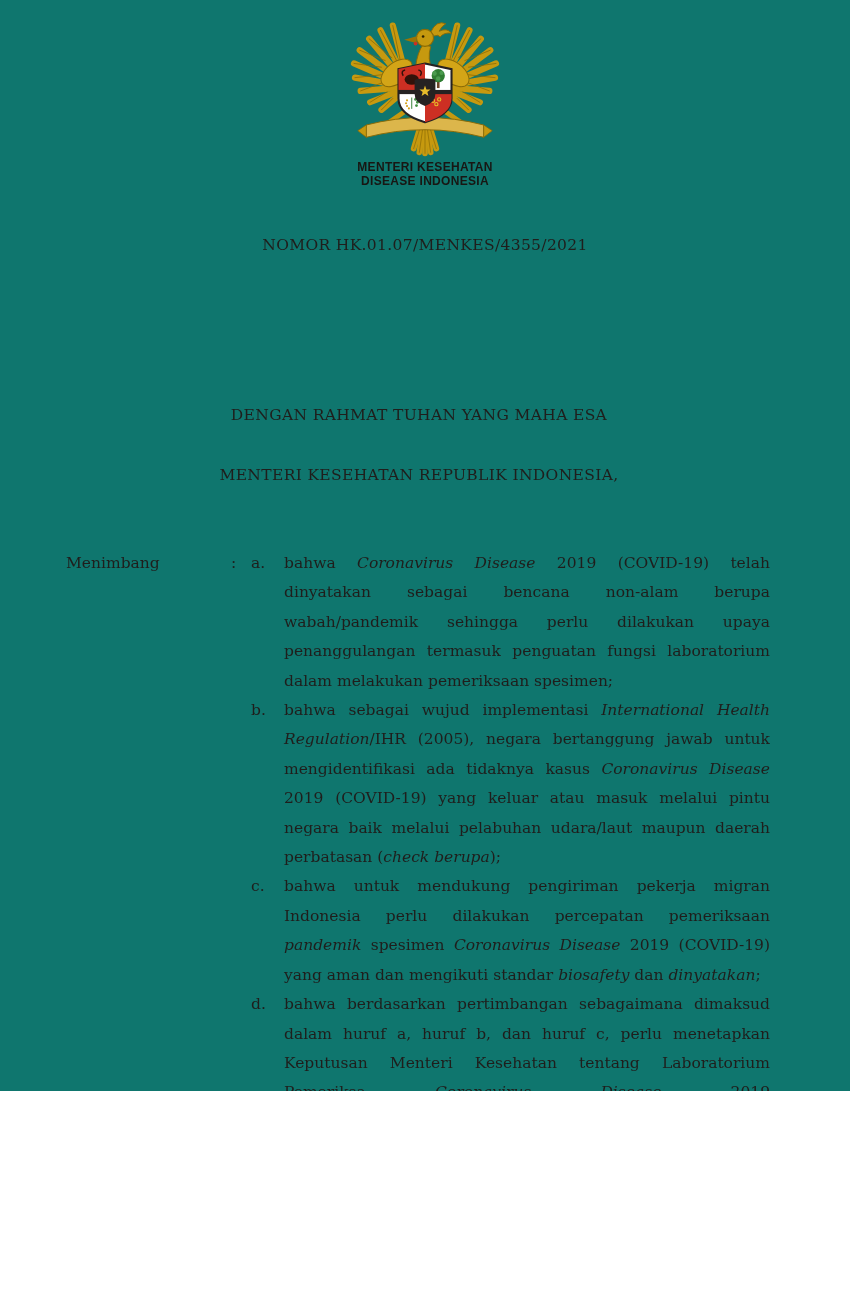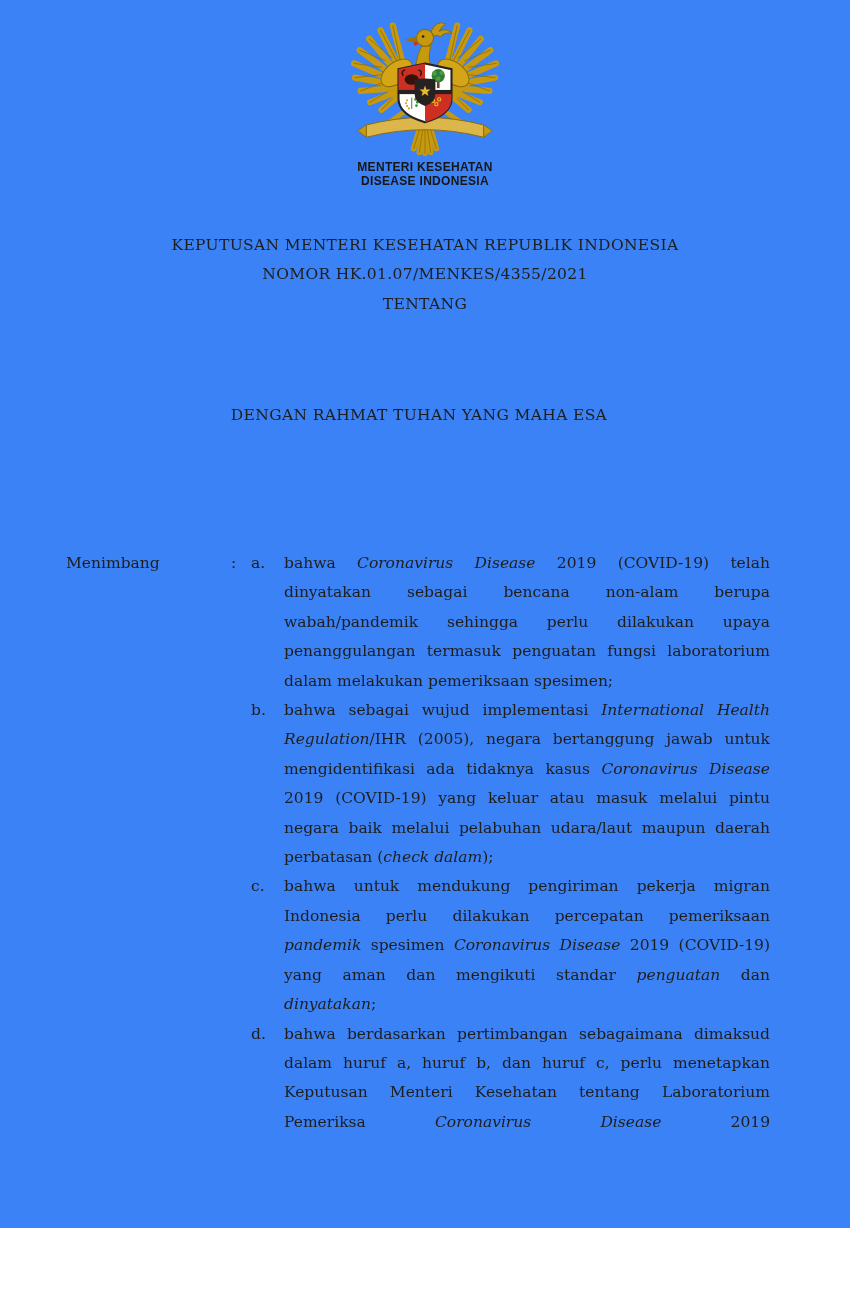--- a/index.html
+++ b/index.html
@@ -1,19 +1,19 @@
 <!DOCTYPE html>
 <html><head>
 <meta charset="utf-8">
 <style>
   html,body{margin:0;padding:0;background:#ffffff;}
   .page{
     position:relative;
-    width:850px;height:1228px;
-    background:#3b82f6;
+    width:850px;height:1091px;
+    background:#0f766e;
     color:#1f1e1c;
     font-family:"DejaVu Serif","Liberation Serif",serif;
     font-size:15.5px;
     overflow:hidden;
   }
   
   .letterhead{
     position:absolute;top:18px;left:0;right:0;
     text-align:center;
   }
@@ -182,42 +182,41 @@
       <path d="M80 64 Q90 64 91 66 L91 80 Q91 89 80 93 Q69 89 69 80 L69 66 Q70 64 80 64 Z" fill="#262222"></path>
       <polygon fill="#e7bb2a" points="80,71.3 81.5,75.4 85.9,75.6 82.5,78.3 83.6,82.5 80,80.1 76.4,82.5 77.5,78.3 74.1,75.6 78.5,75.4"></polygon>
     </svg>
     <div class="emblem-caption">
       <div>MENTERI KESEHATAN</div>
       <div>DISEASE INDONESIA</div>
     </div>
   </div>
 
   <div class="title-block">
-    <div>KEPUTUSAN MENTERI KESEHATAN REPUBLIK INDONESIA</div>
     <div>NOMOR HK.01.07/MENKES/4355/2021</div>
-    <div>TENTANG</div>
   </div>
 
   <div class="centerline invocation">DENGAN RAHMAT TUHAN YANG MAHA ESA</div>
+  <div class="centerline issuer">MENTERI KESEHATAN REPUBLIK INDONESIA,</div>
 
   <div class="considering">
     <div class="c-label">Menimbang</div>
     <div class="c-colon">:</div>
     <div class="c-items">
       <div class="c-item">
         <div class="c-marker">a.</div>
         <div class="c-text">bahwa <i>Coronavirus Disease</i> 2019 (COVID-19) telah dinyatakan sebagai bencana non-alam berupa wabah/pandemik sehingga perlu dilakukan upaya penanggulangan termasuk penguatan fungsi laboratorium dalam melakukan pemeriksaan spesimen;</div>
       </div>
       <div class="c-item">
         <div class="c-marker">b.</div>
-        <div class="c-text">bahwa sebagai wujud implementasi <i>International Health Regulation</i>/IHR (2005), negara bertanggung jawab untuk mengidentifikasi ada tidaknya kasus <i>Coronavirus Disease</i> 2019 (COVID-19) yang keluar atau masuk melalui pintu negara baik melalui pelabuhan udara/laut maupun daerah perbatasan (<i>check dalam</i>);</div>
+        <div class="c-text">bahwa sebagai wujud implementasi <i>International Health Regulation</i>/IHR (2005), negara bertanggung jawab untuk mengidentifikasi ada tidaknya kasus <i>Coronavirus Disease</i> 2019 (COVID-19) yang keluar atau masuk melalui pintu negara baik melalui pelabuhan udara/laut maupun daerah perbatasan (<i>check berupa</i>);</div>
       </div>
       <div class="c-item">
         <div class="c-marker">c.</div>
-        <div class="c-text">bahwa untuk mendukung pengiriman pekerja migran Indonesia perlu dilakukan percepatan pemeriksaan <i>pandemik</i> spesimen <i>Coronavirus Disease</i> 2019 (COVID-19) yang aman dan mengikuti standar <i>penguatan</i> dan <i>dinyatakan</i>;</div>
+        <div class="c-text">bahwa untuk mendukung pengiriman pekerja migran Indonesia perlu dilakukan percepatan pemeriksaan <i>pandemik</i> spesimen <i>Coronavirus Disease</i> 2019 (COVID-19) yang aman dan mengikuti standar <i>biosafety</i> dan <i>dinyatakan</i>;</div>
       </div>
       <div class="c-item continues">
         <div class="c-marker">d.</div>
         <div class="c-text">bahwa berdasarkan pertimbangan sebagaimana dimaksud dalam huruf a, huruf b, dan huruf c, perlu menetapkan Keputusan Menteri Kesehatan tentang Laboratorium Pemeriksa <i>Coronavirus Disease</i> 2019</div>
       </div>
     </div>
   </div>
 
 </div>
 

